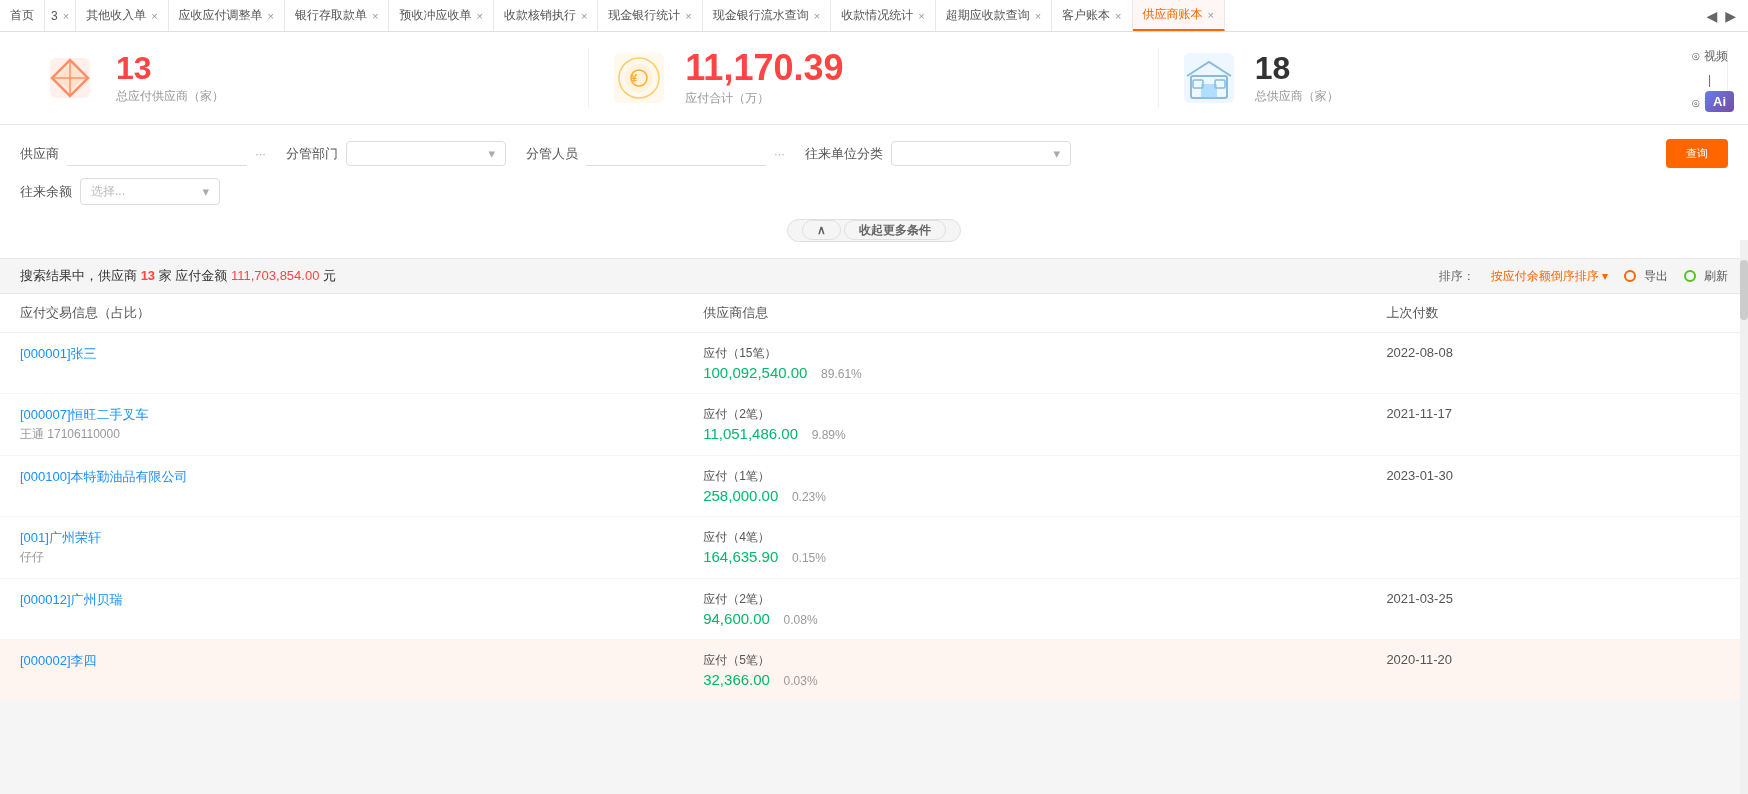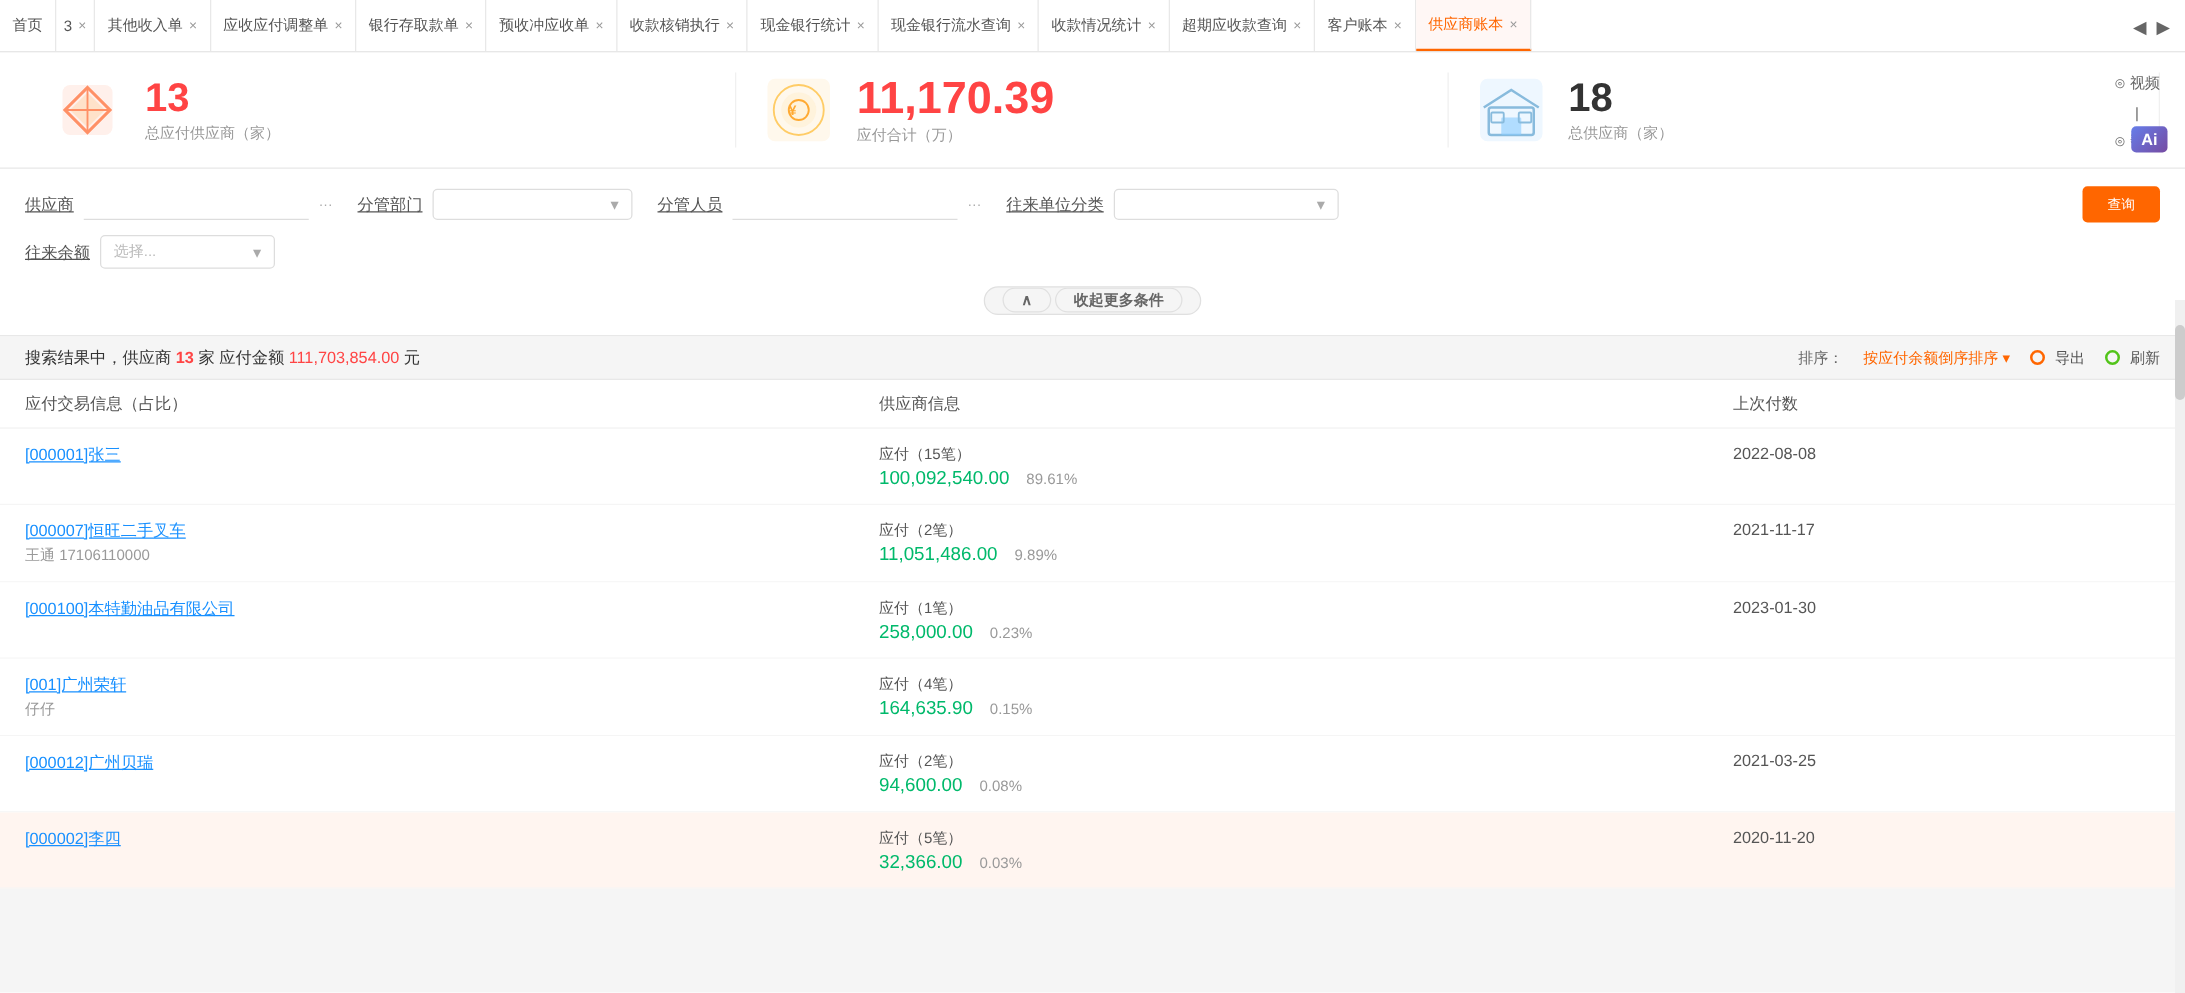--- a/index.html
+++ b/index.html
@@ -4,21 +4,21 @@
   <style>
     * { box-sizing: border-box; margin: 0; padding: 0; }
     body { font-family: "Microsoft YaHei", Arial, sans-serif; font-size: 13px; background: #f5f5f5; color: #333; overflow-x: hidden; }
 
     
     .top-nav {
       background: #fff;
       border-bottom: 1px solid #e0e0e0;
       display: flex;
       align-items: center;
-      height: 42px;
+      height: 32px;
       overflow: hidden;
     }
     .nav-tab {
       display: flex;
       align-items: center;
       padding: 0 10px;
       height: 100%;
       border-right: 1px solid #e8e8e8;
       white-space: nowrap;
       cursor: pointer;
@@ -110,21 +110,20 @@
     }
     .search-field {
       display: flex;
       align-items: center;
       gap: 8px;
     }
     .search-field label {
       font-size: 13px;
       color: #555;
       white-space: nowrap;
-      text-decoration: underline;
     }
     .search-input {
       border: none;
       border-bottom: 1px solid #ddd;
       padding: 4px 8px;
       font-size: 13px;
       color: #333;
       outline: none;
       width: 160px;
       background: transparent;
@@ -219,21 +218,20 @@
       padding: 12px 20px;
       border-bottom: 1px solid #f5f5f5;
       background: #fff;
       align-items: start;
     }
     .table-row.highlighted { background: #fff5f0; }
     .supplier-name {
       color: #1890ff;
       cursor: pointer;
       font-size: 13px;
-      text-decoration: underline;
     }
     .supplier-sub {
       font-size: 12px;
       color: #999;
       margin-top: 2px;
     }
     .transaction-info {}
     .transaction-label {
       font-size: 12px;
       color: #555;

